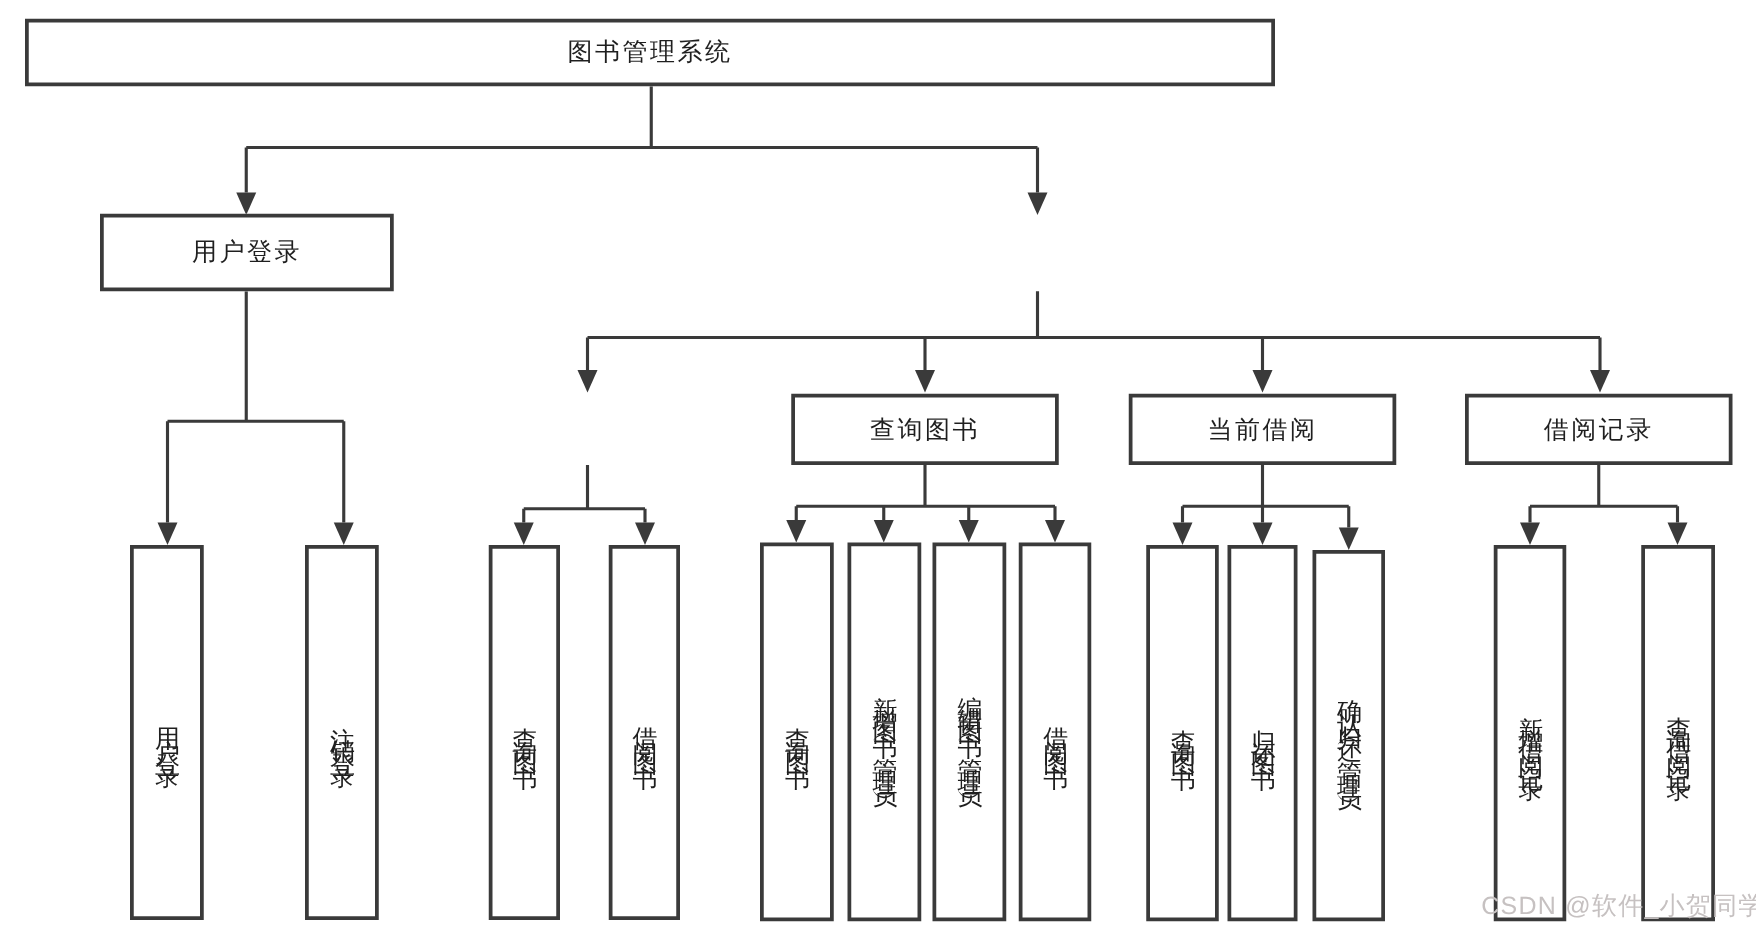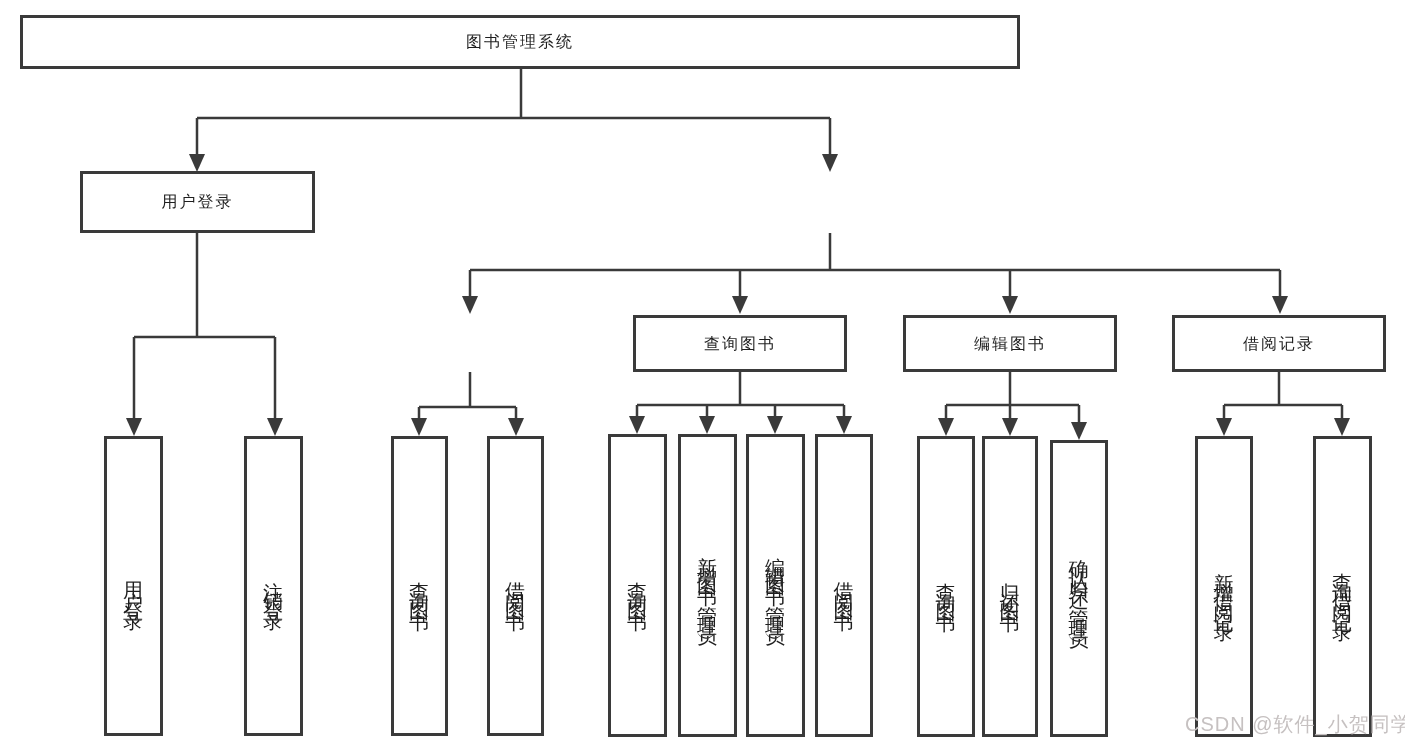--- a/index.html
+++ b/index.html
@@ -5,21 +5,21 @@
   html,body{margin:0;padding:0;background:#ffffff;}
   #stage{
     position:relative;width:1405px;height:747px;background:#ffffff;
     font-family:"Liberation Sans","DejaVu Sans",sans-serif;overflow:hidden;
   }
   #connectors{position:absolute;left:0;top:0;width:1405px;height:747px;}
   .node{
     position:absolute;box-sizing:border-box;background:#ffffff;
     border:3px solid #3a3a3a;color:#1f1f1f;
     display:flex;align-items:center;justify-content:center;
-    font-size:16px;letter-spacing:2px;text-align:center;line-height:1.2;
+    font-size:20px;letter-spacing:2px;text-align:center;line-height:1.2;
   }
   .vnode{
     writing-mode:vertical-rl;letter-spacing:10px;font-size:20px;
   }
   .b-root{left:20px;top:15px;width:1000px;height:54px}
   .b-login{left:80px;top:171px;width:235px;height:62px}
   .b-mgmt{left:712px;top:171px;width:235px;height:62px}
   .b-rec{left:363px;top:315px;width:214px;height:57px}
   .b-borrow{left:633px;top:315px;width:214px;height:57px}
   .b-current{left:903px;top:315px;width:214px;height:57px}
@@ -85,21 +85,21 @@
       <path d="M1216 418 L1232 418 L1224 436 Z"></path>
       <path d="M1334 418 L1350 418 L1342 436 Z"></path>
     </g>
   </svg>
 
   <div class="node b-root">图书管理系统</div>
 
   <div class="node b-login">用户登录</div>
 
   <div class="node b-borrow">查询图书</div>
-  <div class="node b-current">编辑图书</div>
+  <div class="node b-current">当前借阅</div>
   <div class="node b-records">借阅记录</div>
 
   <div class="node vnode v1">用户登录</div>
   <div class="node vnode v2">注销登录</div>
 
   <div class="node vnode v3">查询图书</div>
   <div class="node vnode v4">借阅图书</div>
 
   <div class="node vnode v5">查询图书</div>
   <div class="node vnode v6">新增图书（管理员）</div>

